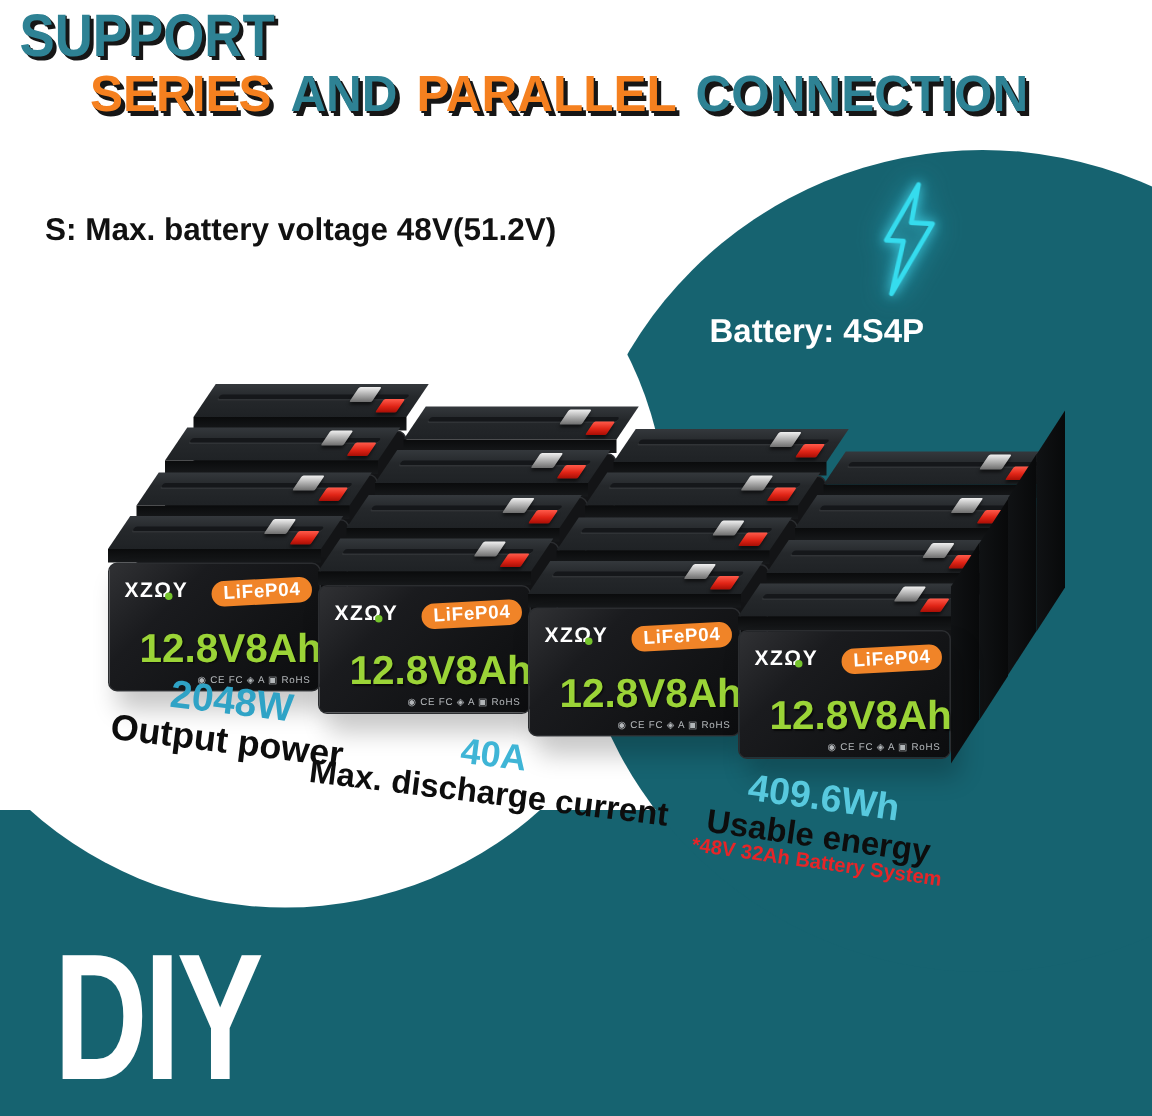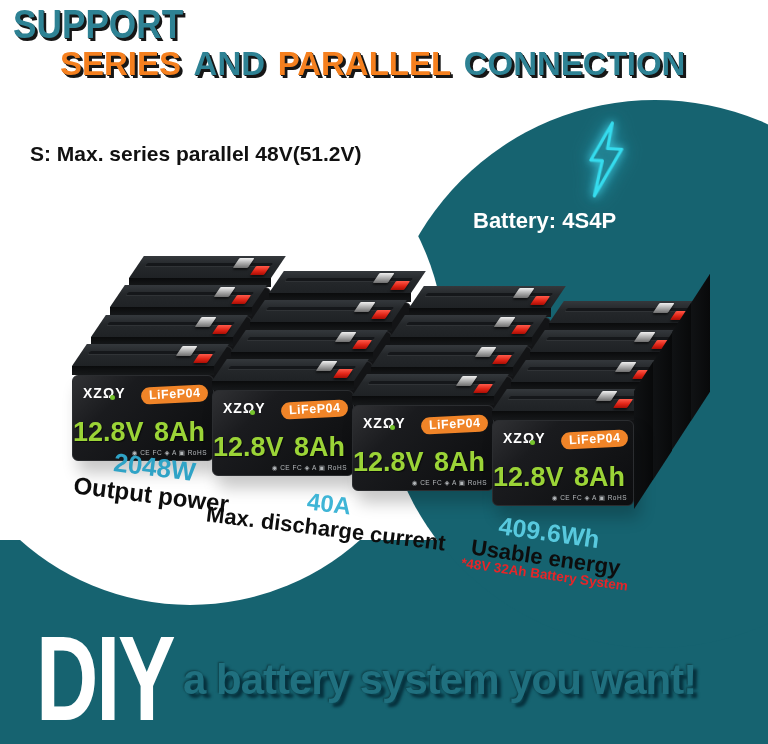--- a/index.html
+++ b/index.html
@@ -48,21 +48,21 @@
         border:1px solid #2b2d30;
         background:linear-gradient(135deg,#303134 0%,#1a1b1e 30%,#121315 70%,#0c0d0f 100%);}
   .front .face{box-shadow:6px 12px 16px rgba(0,0,0,.22);}
   .face-back{background:#131416;}
   .side{position:absolute;left:142px;top:2px;width:19px;height:118px;transform:skewY(-57deg);
         transform-origin:left top;background:linear-gradient(90deg,#101214,#08090a);}
   .brand{position:absolute;left:10px;top:9px;font-size:14px;font-weight:700;color:#fff;letter-spacing:1px;}
   .brand-dot{position:absolute;left:27px;bottom:1px;width:5px;height:5px;background:#76C42D;border-radius:50%;}
   .badge{position:absolute;right:5px;top:10px;background:#F08428;color:#fff;font-size:12.5px;font-weight:700;
          padding:1px 8px 2px;border-radius:9px;transform:rotate(-3deg);letter-spacing:.5px;}
-  .vals{position:absolute;left:0;right:8px;bottom:12px;display:flex;justify-content:space-between;
+  .vals{position:absolute;left:20px;right:8px;bottom:12px;display:flex;justify-content:space-between;
         font-size:27px;font-weight:800;color:#9BD437;text-shadow:1px 1px 1px rgba(0,0,0,.6);}
   .certs{position:absolute;right:6px;bottom:3px;font-size:6.5px;color:#cfd3d6;letter-spacing:.5px;opacity:.85;}
   
   .stat{position:absolute;z-index:8;text-align:center;transform:rotate(7deg);}
   .stat-value{font-weight:800;white-space:nowrap;}
   .stat-label{font-weight:800;color:#0d0d0d;white-space:nowrap;margin-top:-2px;}
   .stat0{left:38px;top:452px;width:230px;} .stat0 .stat-value{font-size:26px;color:#2FA3C6;} .stat0 .stat-label{font-size:24px;}
   .stat1{left:200px;top:490px;width:255px;} .stat1 .stat-value{font-size:24px;color:#3FB5D6;} .stat1 .stat-label{font-size:22px;}
   .stat2{left:455px;top:518px;width:185px;transform:rotate(8deg);} .stat2 .stat-value{font-size:25px;color:#58C9DE;} .stat2 .stat-label{font-size:22px;}
   .footnote{position:absolute;left:447px;top:567px;width:195px;z-index:8;text-align:center;transform:rotate(8deg);
@@ -81,21 +81,21 @@
 
   <div class="bg-bottom"></div>
   <div class="bg-circle-teal"></div>
   <div class="bg-circle-white"></div>
 
   <div class="hdr1">SUPPORT</div>
   <div class="hdr2">
     <span class="t-org">SERIES</span><span class="t-teal">AND</span><span class="t-org">PARALLEL</span><span class="t-teal">CONNECTION</span>
   </div>
 
-  <div class="spec spec1">S: Max. series parallel 48V(51.2V)</div>
+  <div class="spec spec1">S: Max. battery voltage 48V(51.2V)</div>
 
   <svg class="bolt" viewBox="0 0 50 90">
     <polygon points="30,3 8,46 21,46 14,86 42,32 26,32" fill="rgba(8,42,52,.30)" stroke="#35DCEE" stroke-width="3.5" stroke-linejoin="round"></polygon>
   </svg>
   <div class="example1">Battery: 4S4P</div>
 
   <div id="battery-array">
       <div class="battery" style="left: 129px; top: 255.5px; z-index: 10;">
       <div class="btop">
         <div class="groove"></div>
@@ -342,15 +342,14 @@
     <div class="stat-value">40A</div>
     <div class="stat-label">Max. discharge current</div>
   </div>
   <div class="stat stat2">
     <div class="stat-value">409.6Wh</div>
     <div class="stat-label">Usable energy</div>
   </div>
   <div class="footnote">*48V 32Ah Battery System</div>
 
   <div class="diy">DIY</div>
-  <div class="tagline">a battery system you want!</div>
 
 </div>
 
 </body></html>

